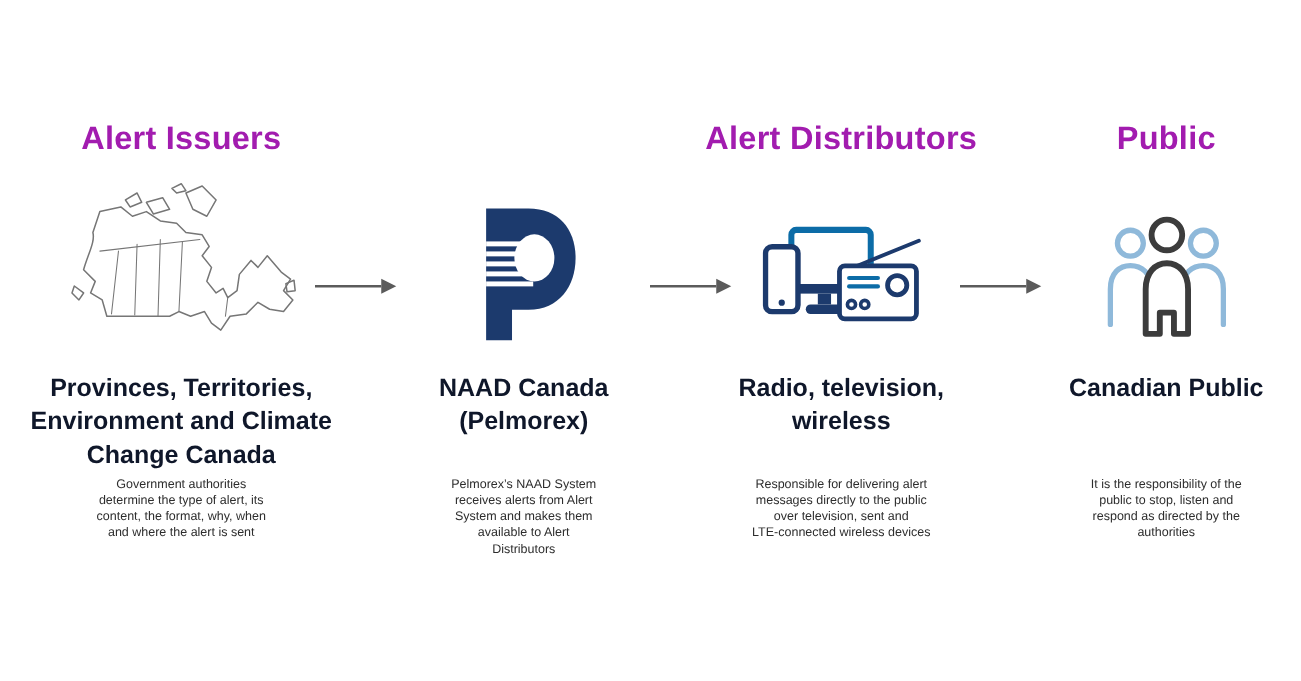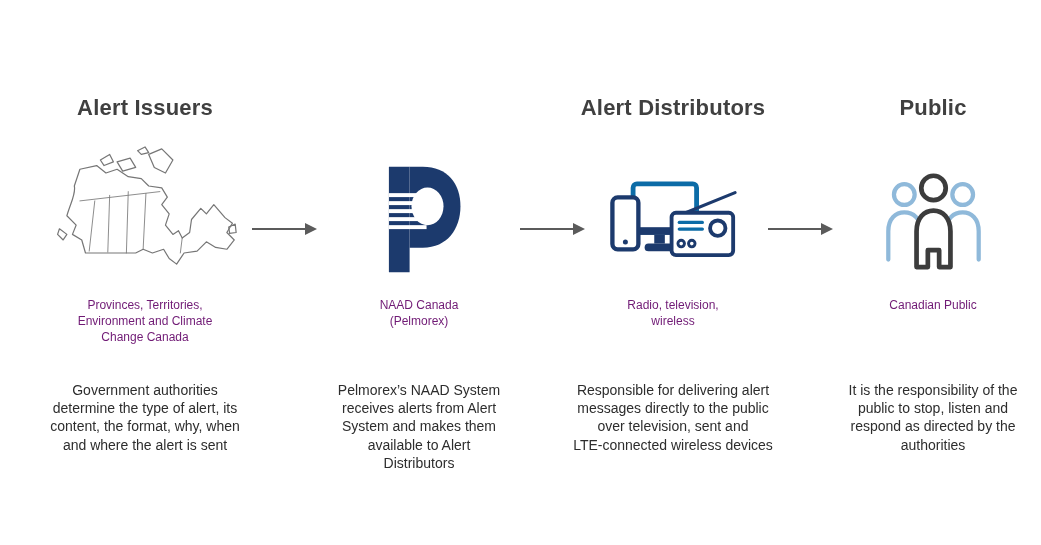--- a/index.html
+++ b/index.html
@@ -4,35 +4,35 @@
 <style>
   html,body{margin:0;padding:0;}
   body{
     width:1041px;height:545px;position:relative;overflow:hidden;
     background:#ffffff;
     font-family:"Liberation Sans", sans-serif;
   }
   .col{position:absolute;top:95px;width:256px;height:420px;}
   .col-header{
     position:absolute;top:0;left:0;right:0;
-    text-align:center;font-size:22px;font-weight:bold;color:#404040;
+    text-align:center;font-size:26px;font-weight:bold;color:#a21caf;
     letter-spacing:.2px;
   }
   .icon-box{
     position:absolute;top:42px;left:0;right:0;height:165px;
     display:flex;align-items:center;justify-content:center;
   }
   .col-subtitle{
     position:absolute;top:203px;left:-10px;right:-10px;
-    text-align:center;font-size:12px;font-weight:normal;color:#701a75;
+    text-align:center;font-size:20px;font-weight:bold;color:#0f172a;
     line-height:1.32;white-space:pre-line;
   }
   .col-desc{
     position:absolute;top:286px;left:-14px;right:-14px;
-    text-align:center;font-size:14px;color:#2d2d2d;
+    text-align:center;font-size:10px;color:#2d2d2d;
     line-height:1.3;white-space:pre-line;
   }
   .arrow{
     position:absolute;top:222px;height:14px;
     display:flex;align-items:center;
   }
   .arrow-line{width:53px;height:2px;background:#5b5b5b;}
   .arrow-head{
     width:0;height:0;
     border-left:12px solid #5b5b5b;

